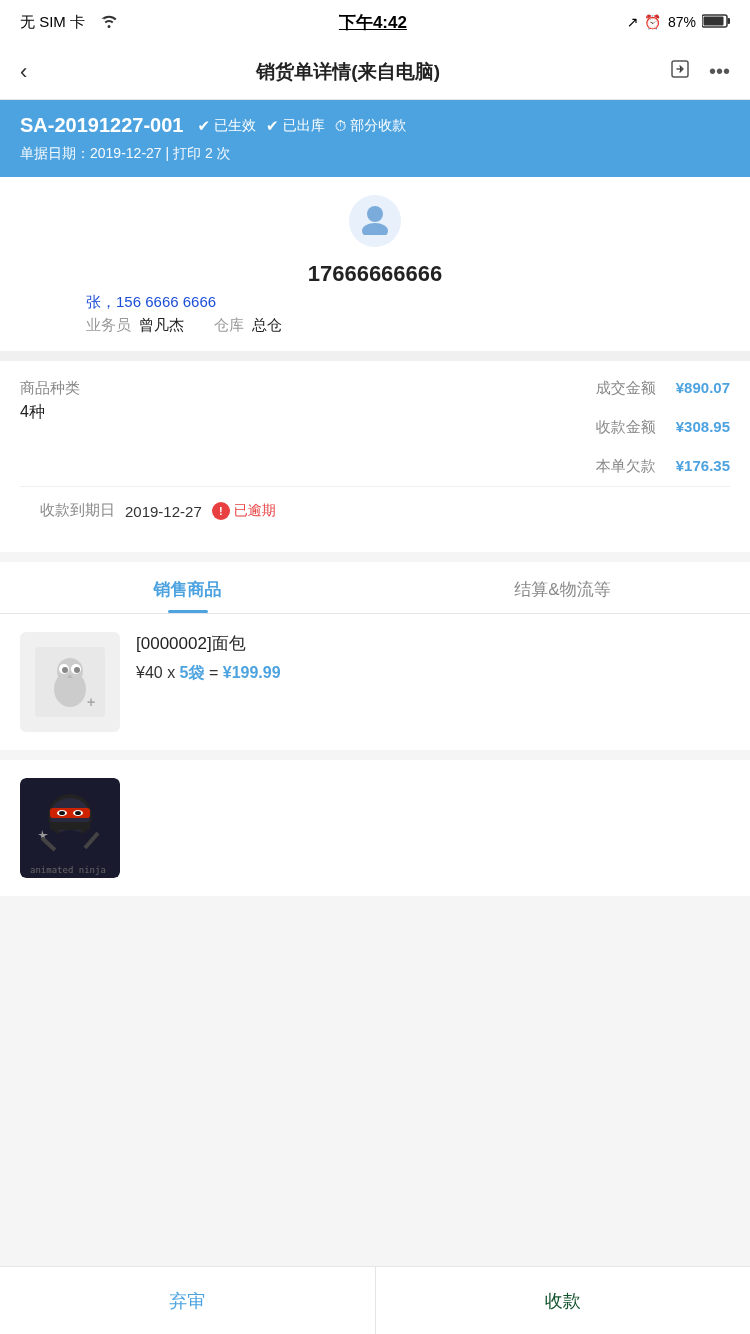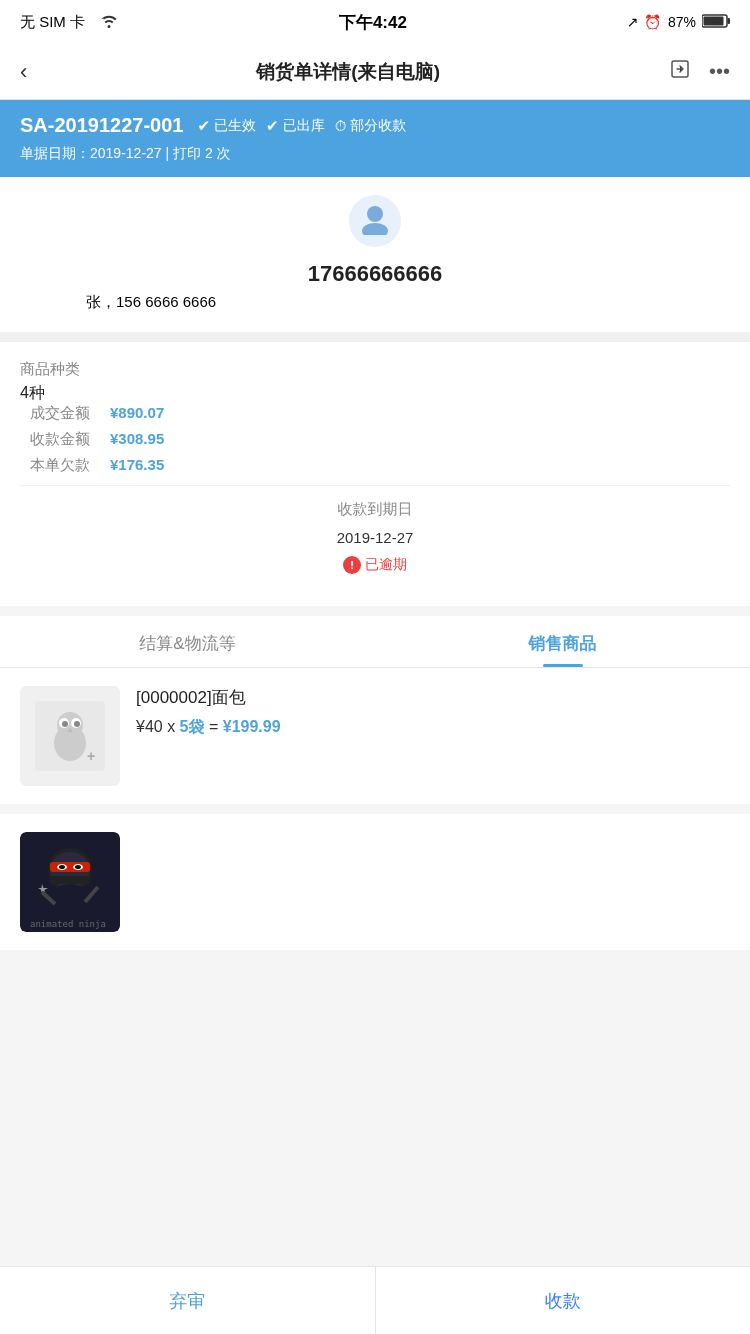--- a/index.html
+++ b/index.html
@@ -17,21 +17,21 @@
       background: #fff;
       height: 44px;
       display: flex;
       align-items: center;
       justify-content: space-between;
       padding: 0 20px;
       font-size: 15px;
       font-weight: 500;
     }
     .status-left { display: flex; align-items: center; gap: 14px; }
-    .status-center { font-size: 17px; font-weight: 600; }
+    .status-center { font-size: 17px; font-weight: 600; text-decoration: underline; }
     .status-right { display: flex; align-items: center; gap: 6px; font-size: 14px; }
 
     
     .nav-bar {
       background: #fff;
       height: 56px;
       display: flex;
       align-items: center;
       justify-content: space-between;
       padding: 0 20px;
@@ -106,21 +106,21 @@
     }
     .avatar-icon { font-size: 30px; color: #7aabdb; }
     .customer-name {
       font-size: 22px;
       font-weight: 600;
       color: #222;
     }
     .customer-detail {
       margin-left: 66px;
       font-size: 15px;
-      color: #000000;
+      color: #1d4ed8;
       margin-bottom: 4px;
     }
     .customer-meta {
       margin-left: 66px;
       font-size: 15px;
       color: #555;
       display: flex;
       gap: 30px;
     }
     .meta-item { display: flex; gap: 8px; }
@@ -135,58 +135,56 @@
 
     
     .summary-section {
       background: #fff;
       padding: 18px 20px;
     }
     .summary-row {
       display: flex;
       justify-content: space-between;
       align-items: flex-start;
-      flex-direction: column;
     }
     .summary-left { }
     .summary-type {
       font-size: 15px;
       color: #888;
       margin-bottom: 4px;
     }
     .summary-type-val {
       font-size: 16px;
       color: #222;
       font-weight: 500;
     }
     .summary-right {
       display: flex;
       flex-direction: column;
-      gap: 7px;
+      gap: 20px;
       margin-left: 10px;
     }
     .summary-item {
       display: flex;
       justify-content: space-between;
       gap: 20px;
       font-size: 15px;
     }
     .summary-item-label { color: #888; }
     .summary-item-value { color: #4da3e0; font-weight: 600; }
 
     
     .due-section {
       background: #fff;
       padding: 14px 20px;
       display: flex;
-      align-items: center;
+      align-items: flex-end;
       gap: 10px;
       border-top: 1px solid #f0f0f0;
       margin-top: 10px;
-      flex-direction: column;
     }
     .due-label { font-size: 15px; color: #888; }
     .due-date { font-size: 15px; color: #333; font-weight: 500; }
     .overdue-badge {
       display: flex;
       align-items: center;
       gap: 4px;
       background: #fff;
       color: #e84040;
       font-size: 14px;
@@ -297,21 +295,21 @@
     .bottom-btn {
       flex: 1;
       display: flex;
       align-items: center;
       justify-content: center;
       font-size: 18px;
       font-weight: 500;
       cursor: pointer;
     }
     .bottom-btn.cancel { color: #4da3e0; border-right: 1px solid #e5e5e5; }
-    .bottom-btn.confirm { color: #3b82f6; }
+    .bottom-btn.confirm { color: #14532d; }
   </style>
 </head>
 <body>
 
 <div class="status-bar">
   <div class="status-left">
     <span>无 SIM 卡</span>
     <span>
       <svg width="20" height="14" viewBox="0 0 20 14">
           <path d="M10 11a1.5 1.5 0 1 1 0 3 1.5 1.5 0 0 1 0-3zm-4.5-3.2a6.3 6.3 0 0 1 9 0l-1.5 1.5a4.2 4.2 0 0 0-6 0l-1.5-1.5zm-3-3a10.5 10.5 0 0 1 15 0l-1.5 1.5a8.4 8.4 0 0 0-12 0L5.5 4.8z" fill="#333"></path>
@@ -374,20 +372,30 @@
       <span class="avatar-icon">
         <svg width="34" height="34" viewBox="0 0 34 34">
           <circle cx="17" cy="13" r="8" fill="#7aabdb"></circle>
           <ellipse cx="17" cy="30" rx="13" ry="8" fill="#7aabdb"></ellipse>
         </svg>
       </span>
     </div>
     <span class="customer-name">17666666666</span>
   </div>
   <div class="customer-detail">张，156 6666 6666</div>
+  <div class="customer-meta">
+    <div class="meta-item">
+      <span class="meta-label">业务员</span>
+      <span class="meta-value">曾凡杰</span>
+    </div>
+    <div class="meta-item">
+      <span class="meta-label">仓库</span>
+      <span class="meta-value">总仓</span>
+    </div>
+  </div>
 </div>
 
 <div class="divider"></div>
 
 <div class="summary-section">
   <div class="summary-row">
     <div class="summary-left">
       <div class="summary-type">商品种类</div>
       <div class="summary-type-val">4种</div>
     </div>
@@ -411,25 +419,25 @@
     <span class="due-label">收款到期日</span>
     <span class="due-date">2019-12-27</span>
     <span class="overdue-badge">
       <span class="overdue-dot">!</span>
       <span>已逾期</span>
     </span>
   </div>
 </div>
 
 <div class="tabs-section">
+  <div class="tab-item active">
+    <span>销售商品</span>
+  </div>
   <div class="tab-item">
     <span>结算&amp;物流等</span>
-  </div>
-  <div class="tab-item active">
-    <span>销售商品</span>
   </div>
 </div>
 
 <div class="product-list">
 
   <div class="product-item">
     <div class="product-thumb">
 
       <svg width="70" height="70" viewBox="0 0 70 70">
         <rect width="70" height="70" fill="#e8e8e8" rx="4"></rect>

